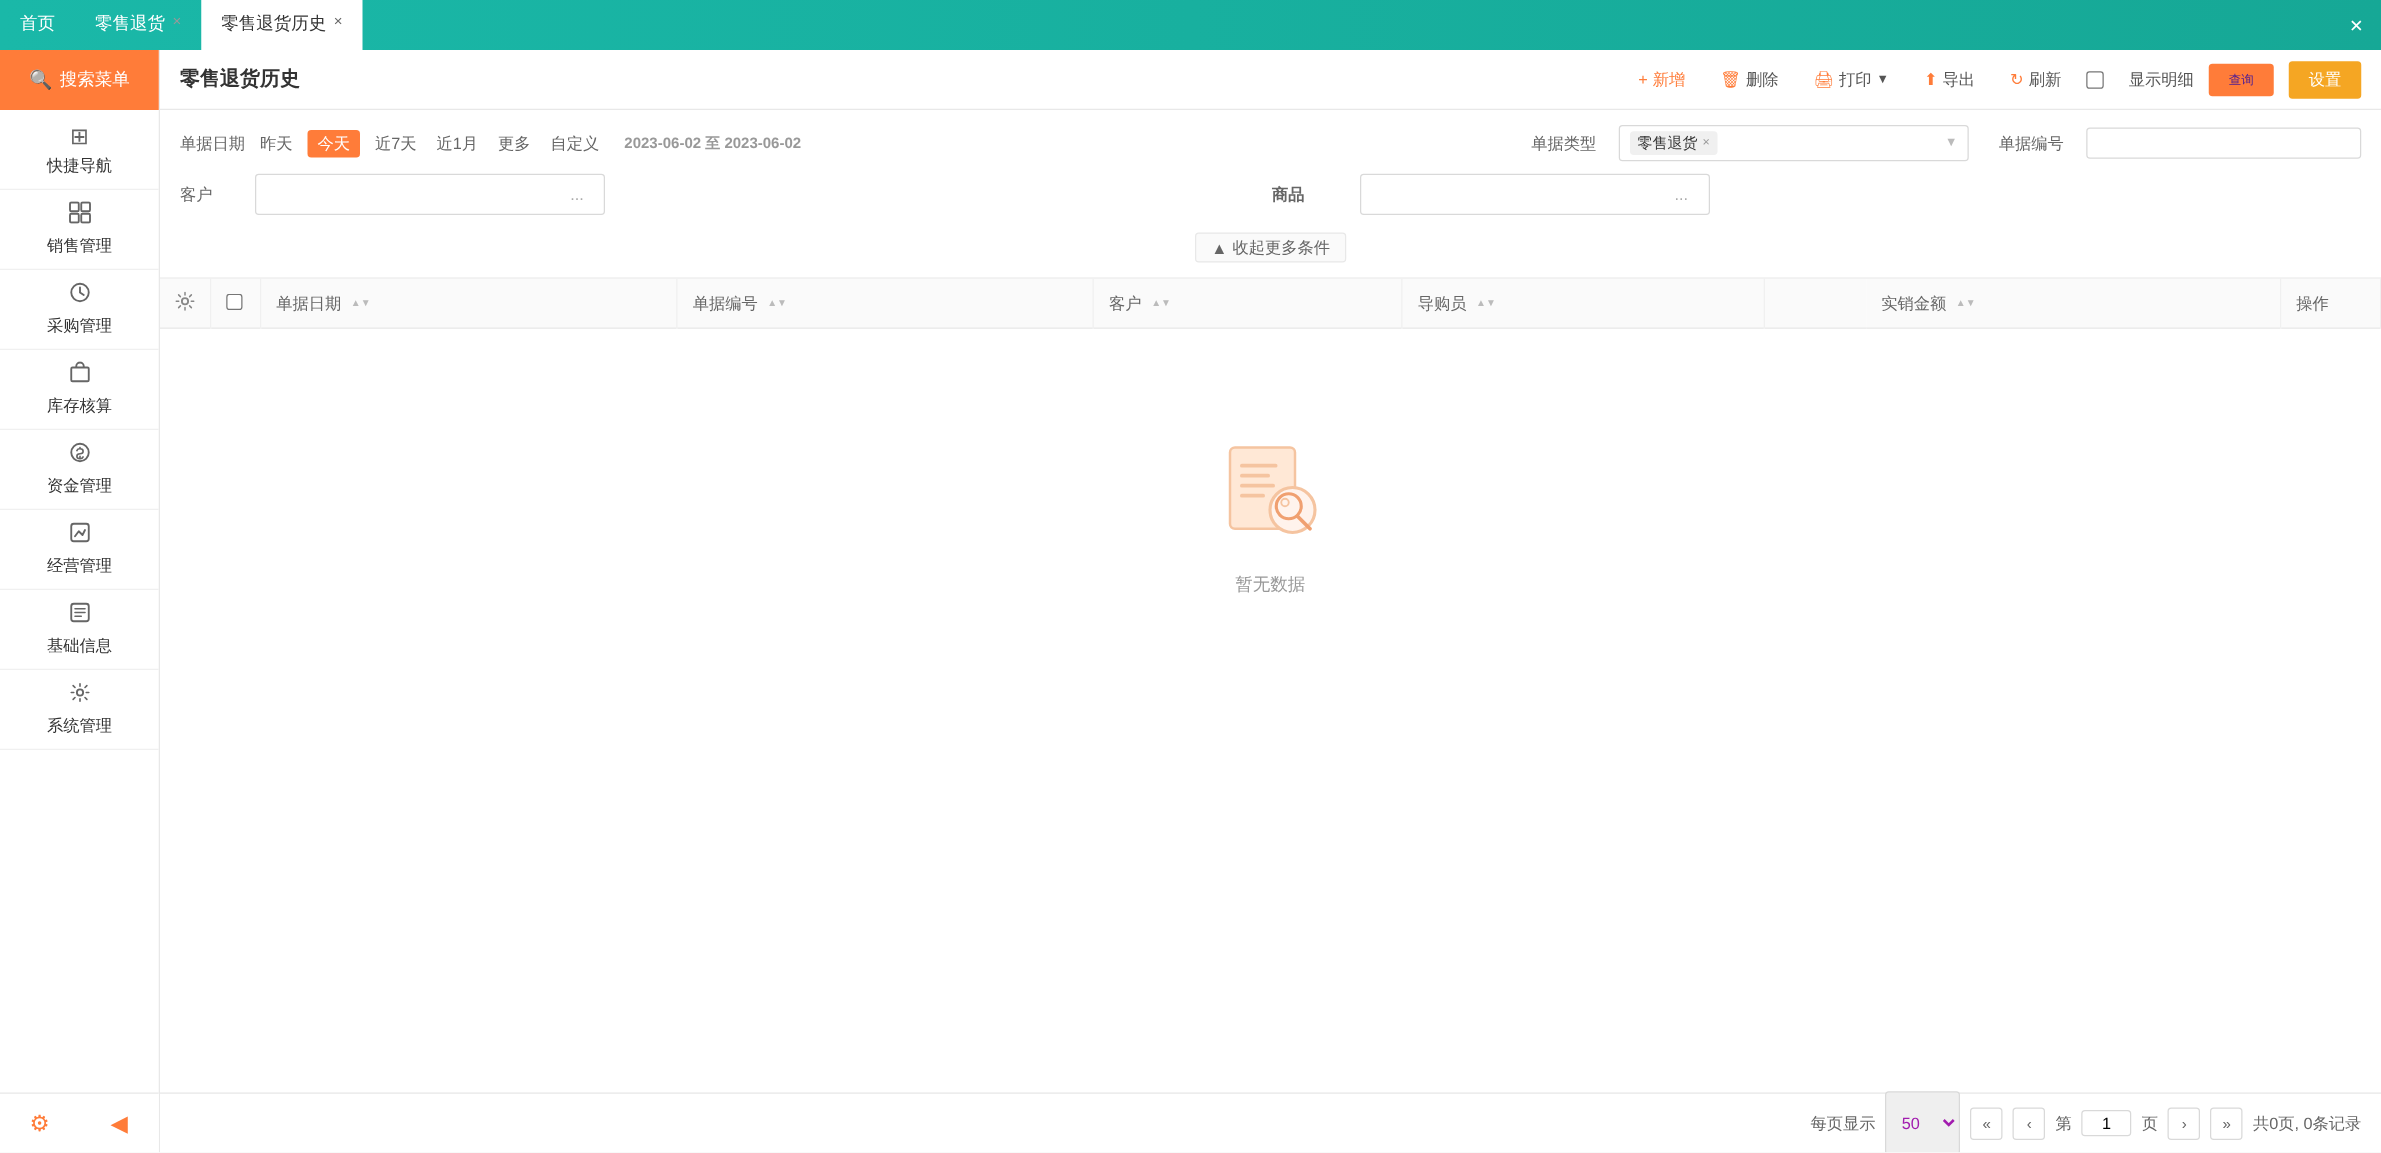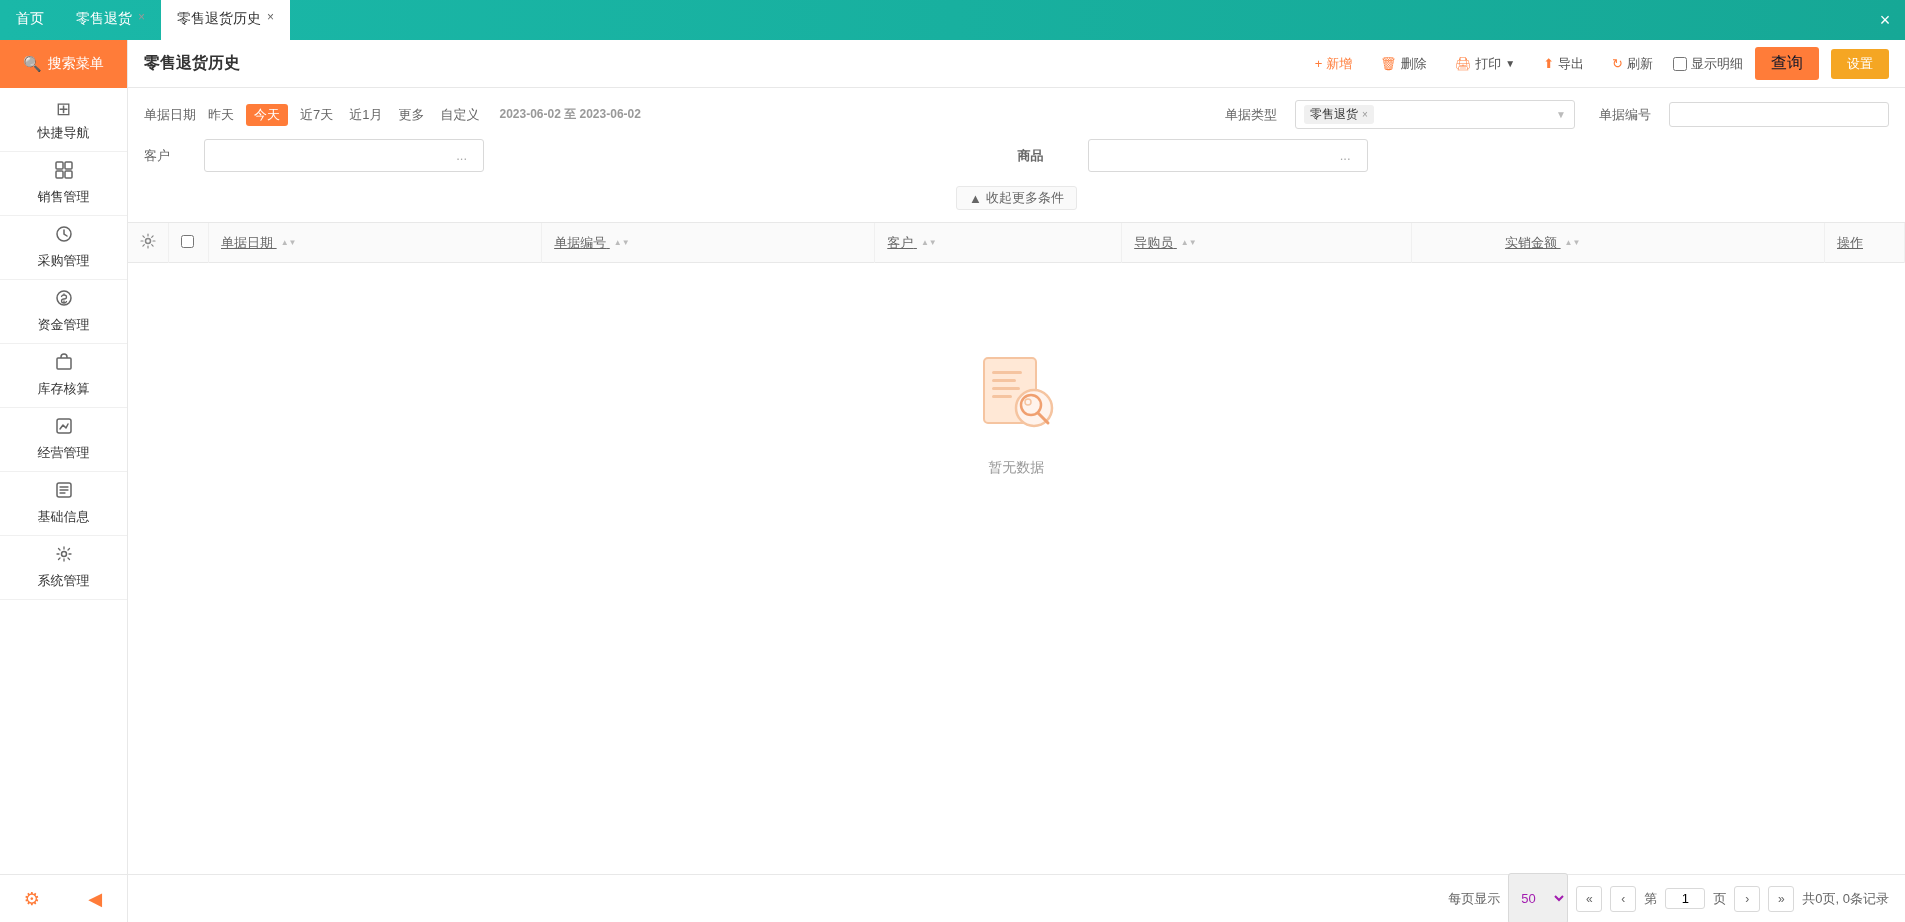--- a/index.html
+++ b/index.html
@@ -154,40 +154,40 @@
       gap: 4px;
       font-size: 13px;
       color: #555;
       cursor: pointer;
       padding: 4px 8px;
       border-radius: 3px;
     }
     .action-btn .btn-icon { color: #ff7c39; }
     .btn-primary {
       background: #ff7c39;
-      color: #0f172a;
+      color: #4c1d95;
       border: none;
       padding: 6px 16px;
       border-radius: 3px;
-      font-size: 16px;
+      font-size: 10px;
       cursor: pointer;
     }
     .btn-secondary {
       background: #f5a623;
       color: #fff;
       border: none;
       padding: 6px 16px;
       border-radius: 3px;
       font-size: 13px;
       cursor: pointer;
     }
     .display-switch {
       display: flex;
       align-items: center;
-      gap: 4px;
+      gap: 20px;
       font-size: 13px;
       color: #555;
     }
     .checkbox-small {
       width: 14px;
       height: 14px;
     }
 
     
     .filter-area {
@@ -305,21 +305,20 @@
       background: #fafafa;
       border-bottom: 1px solid #e8e8e8;
     }
     .data-table th {
       padding: 10px 12px;
       text-align: left;
       font-weight: normal;
       color: #666;
       border-right: 1px solid #f0f0f0;
       white-space: nowrap;
-      text-decoration: underline;
     }
     .data-table th .sort-icons {
       display: inline-flex;
       flex-direction: column;
       margin-left: 4px;
       font-size: 8px;
       color: #bbb;
       vertical-align: middle;
       line-height: 1;
     }
@@ -448,34 +447,34 @@
           <svg width="18" height="18" viewBox="0 0 18 18" fill="none">
             <circle cx="9" cy="9" r="7" stroke="#666" stroke-width="1.5"></circle>
             <path d="M9 5v4l3 2" stroke="#666" stroke-width="1.5" stroke-linecap="round"></path>
           </svg>
         </span>
         <span>采购管理</span>
       </div>
       <div class="sidebar-menu-item">
         <span class="menu-icon">
           <svg width="18" height="18" viewBox="0 0 18 18" fill="none">
+            <rect x="2" y="5" width="14" height="11" rx="1" stroke="#666" stroke-width="1.5"></rect>
+            <path d="M6 5V4a3 3 0 016 0v1" stroke="#666" stroke-width="1.5"></path>
+          </svg>
+        </span>
+        <span>库存核算</span>
+      </div>
+      <div class="sidebar-menu-item">
+        <span class="menu-icon">
+          <svg width="18" height="18" viewBox="0 0 18 18" fill="none">
             <circle cx="9" cy="9" r="7" stroke="#666" stroke-width="1.5"></circle>
             <path d="M9 5v1m0 6v1M6.5 7.5A2.5 2.5 0 019 6c1.38 0 2.5.9 2.5 2s-1.12 2-2.5 2-2.5.9-2.5 2S7.62 14 9 14a2.5 2.5 0 002.5-1.5" stroke="#666" stroke-width="1.3" stroke-linecap="round"></path>
           </svg>
         </span>
         <span>资金管理</span>
-      </div>
-      <div class="sidebar-menu-item">
-        <span class="menu-icon">
-          <svg width="18" height="18" viewBox="0 0 18 18" fill="none">
-            <rect x="2" y="5" width="14" height="11" rx="1" stroke="#666" stroke-width="1.5"></rect>
-            <path d="M6 5V4a3 3 0 016 0v1" stroke="#666" stroke-width="1.5"></path>
-          </svg>
-        </span>
-        <span>库存核算</span>
       </div>
       <div class="sidebar-menu-item">
         <span class="menu-icon">
           <svg width="18" height="18" viewBox="0 0 18 18" fill="none">
             <rect x="2" y="2" width="14" height="14" rx="2" stroke="#666" stroke-width="1.5"></rect>
             <path d="M5 12l3-4 3 3 2-4" stroke="#666" stroke-width="1.5" stroke-linecap="round" stroke-linejoin="round"></path>
           </svg>
         </span>
         <span>经营管理</span>
       </div>

